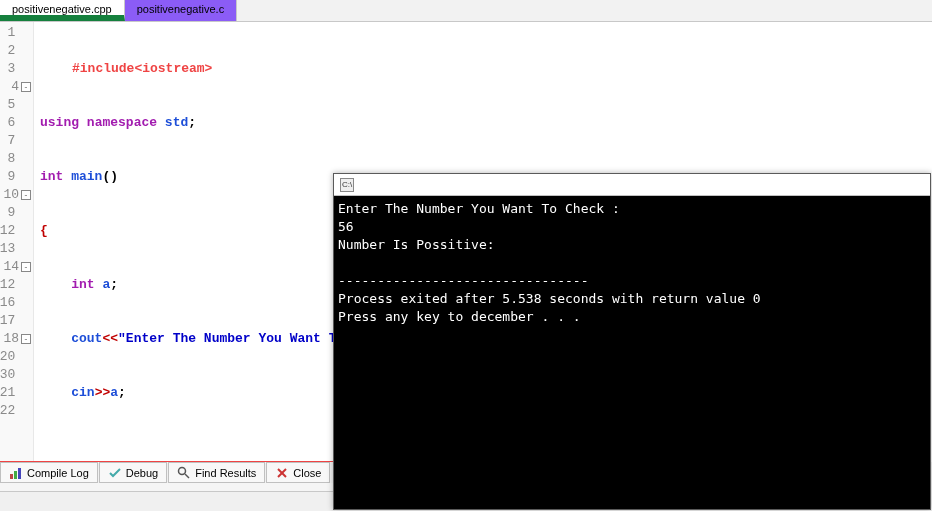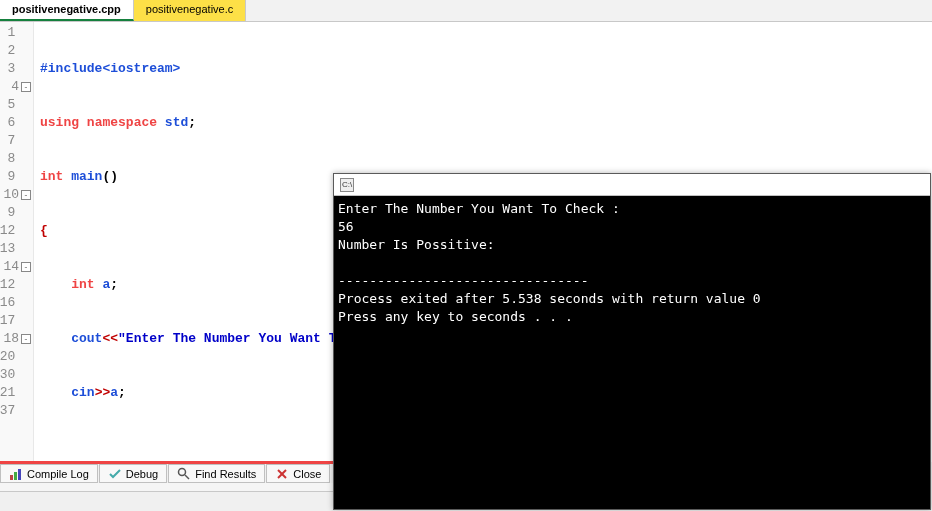--- a/index.html
+++ b/index.html
@@ -16,27 +16,27 @@
     display: flex;
     background: #f2f2f2;
     border-bottom: 1px solid #c8c8c8;
     height: 22px;
   }
   .tab {
     padding: 3px 12px;
     font-family: 'Segoe UI', Arial, sans-serif;
     font-size: 11px;
     border-right: 1px solid #c8c8c8;
-    background: #fde047;
+    background: #8b5cf6;
     cursor: pointer;
   }
   .tab.active {
     background: #fff;
-    border-bottom: 2px solid #15803d;
-    font-weight: bold;
+    border-bottom: 6px solid #15803d;
+    font-weight: normal;
     text-align: right;
   }
   .editor {
     display: flex;
     background: #fff;
     height: 440px;
   }
   .gutter {
     width: 34px;
     background: #f9f9f9;
@@ -68,38 +68,38 @@
     flex: 1;
     padding-top: 2px;
     line-height: 18px;
     font-weight: bold;
     white-space: pre;
   }
   .code-line {
     height: 18px;
     padding-left: 6px;
   }
-  .preproc { color: #1d4ed8; font-weight: bold; }
-  .kw { color: #ef4444; font-weight: bold; }
+  .preproc { color: #ef4444; font-weight: bold; margin-left: 32px; }
+  .kw { color: #a21caf; font-weight: bold; }
   .op { color: #c00000; font-weight: bold; }
   .str { color: #0000c8; font-weight: bold; }
   .brace { color: #c00000; font-weight: bold; }
   .paren { color: #000; }
   .num { color: #8b008b; }
   .semi { color: #000; }
   .plain { color: #1d4ed8; }
   .bottom-tabs {
     position: absolute;
     left: 0;
     bottom: 28px;
     display: flex;
     gap: 1px;
     height: 22px;
     background: #f0f0f0;
-    border-top: 3px solid #ef4444;
+    border-top: 1px solid #ef4444;
     width: 335px;
     font-family: 'Segoe UI', Arial, sans-serif;
     font-size: 11px;
   }
   .bottom-tab {
     display: flex;
     align-items: center;
     padding: 2px 8px;
     gap: 4px;
     border: 1px solid #c0c0c0;
@@ -195,21 +195,21 @@
     <div class="gutter-line"><span>12</span>&nbsp;&nbsp;</div>
     <div class="gutter-line"><span>16</span>&nbsp;&nbsp;</div>
     <div class="gutter-line"><span>17</span>&nbsp;&nbsp;</div>
     <div class="gutter-line">
         <span>18</span>
         <span class="fold">-</span>
       </div>
     <div class="gutter-line"><span>20</span>&nbsp;&nbsp;</div>
     <div class="gutter-line"><span>30</span>&nbsp;&nbsp;</div>
     <div class="gutter-line"><span>21</span>&nbsp;&nbsp;</div>
-    <div class="gutter-line"><span>37</span>&nbsp;&nbsp;</div>
+    <div class="gutter-line"><span>22</span>&nbsp;&nbsp;</div>
   </div>
   <div class="code">
     <div class="code-line"><span class="preproc">#include&lt;iostream&gt;</span></div>
     <div class="code-line"><span class="kw">using</span> <span class="kw">namespace</span><span class="plain"> std</span><span class="semi">;</span></div>
     <div class="code-line"><span class="kw">int</span><span class="plain"> main</span><span class="paren">(</span><span class="paren">)</span></div>
     <div class="code-line"><span class="brace">{</span></div>
     <div class="code-line">    <span class="kw">int</span><span class="plain"> a</span><span class="semi">;</span></div>
     <div class="code-line">    <span class="plain">cout</span><span class="op">&lt;&lt;</span><span class="str">"Enter The Number You Want To Check : \n"</span><span class="semi">;</span></div>
     <div class="code-line">    <span class="plain">cin</span><span class="op">&gt;&gt;</span><span class="plain">a</span><span class="semi">;</span></div>
     <div class="code-line">    </div>
@@ -273,14 +273,14 @@
 <div class="console-window">
   <div class="console-titlebar">
     <span class="app-icon">C:\</span>
   </div>
   <div class="console-body"><span>Enter The Number You Want To Check :</span>
 <span>56</span>
 <span>Number Is Possitive:</span>
 <span></span>
 <span>--------------------------------</span>
 <span>Process exited after 5.538 seconds with return value 0</span>
-<span>Press any key to seconds . . .</span></div>
+<span>Press any key to december . . .</span></div>
 </div>
 
 </body></html>

